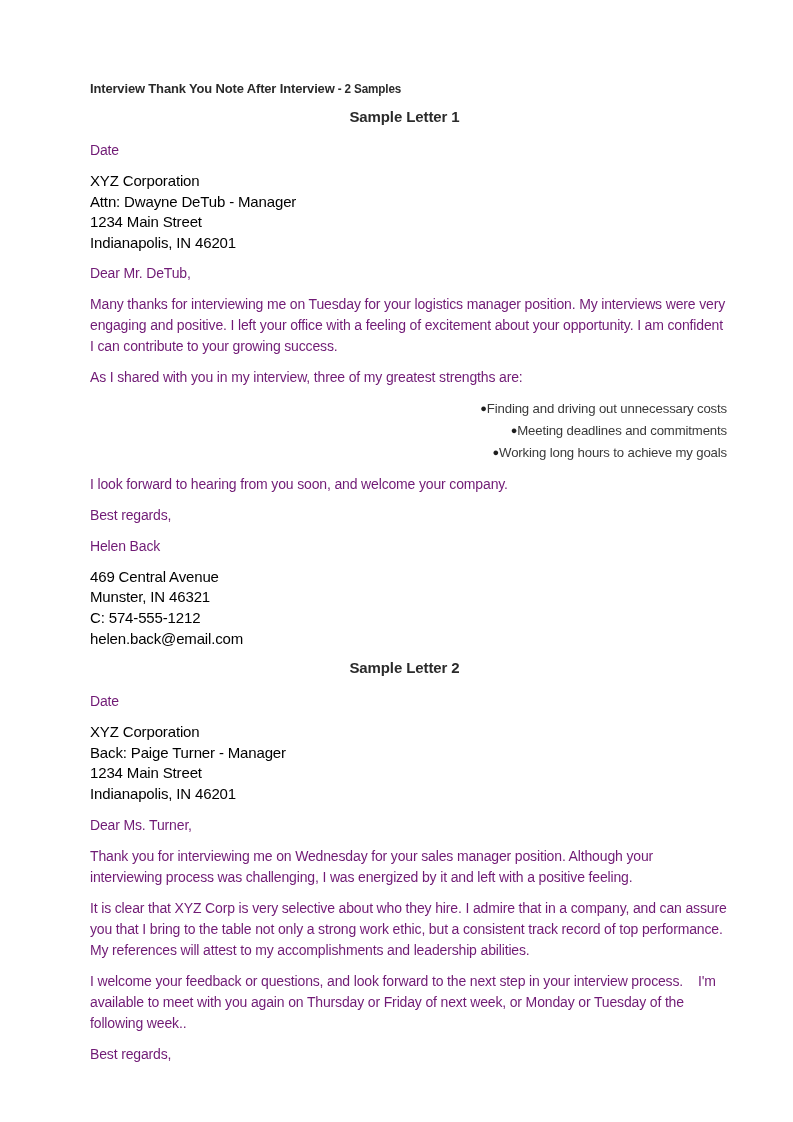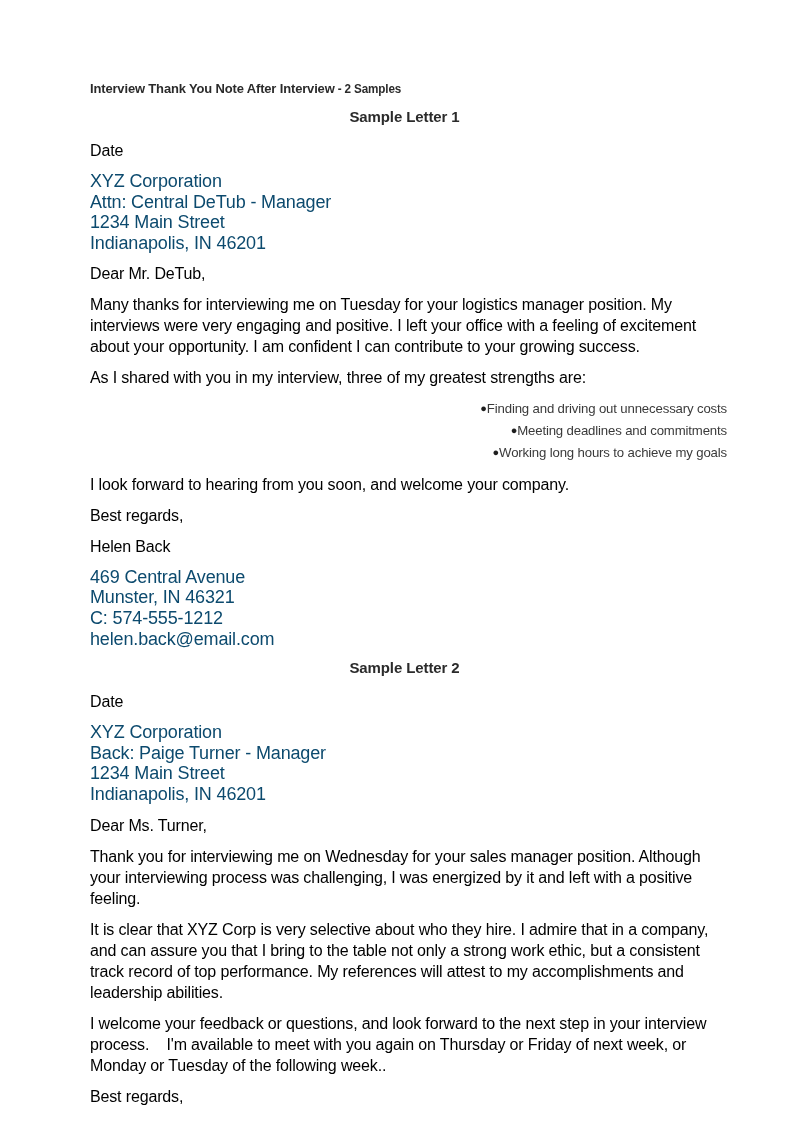--- a/index.html
+++ b/index.html
@@ -55,33 +55,33 @@
     font-weight: bold;
     color: #2b2b2b;
     text-align: center;
     line-height: 18px;
     letter-spacing: -0.1px;
     margin: 0;
     padding-right: 8px;
   }
 
   .para {
-    font-size: 16px;
+    font-size: 14px;
     line-height: 21px;
+    color: #701a75;
+    margin: 0;
+    text-align: left;
+    letter-spacing: -0.15px;
+    white-space: pre-wrap;
+  }
+
+  .block {
+    font-size: 15px;
+    line-height: 20.6px;
     color: #000000;
-    margin: 0;
-    text-align: left;
-    letter-spacing: -0.15px;
-    white-space: pre-wrap;
-  }
-
-  .block {
-    font-size: 18px;
-    line-height: 20.6px;
-    color: #0c4a6e;
     margin: 0;
     letter-spacing: -0.15px;
   }
   .block .line { display: block; white-space: nowrap; }
 
   .bullets {
     list-style: none;
     margin: 0;
     padding: 0 0 0 50px;
     text-align: right;
@@ -117,21 +117,21 @@
     <div class="letter-heading">Sample Letter 1</div>
 
     <div class="sp-14"></div>
 
     <div class="para">Date</div>
 
     <div class="sp-10"></div>
 
     <div class="block">
       <span class="line">XYZ Corporation</span>
-      <span class="line">Attn: Central DeTub - Manager</span>
+      <span class="line">Attn: Dwayne DeTub - Manager</span>
       <span class="line">1234 Main Street</span>
       <span class="line">Indianapolis, IN 46201</span>
     </div>
 
     <div class="sp-10"></div>
 
     <div class="para">Dear Mr. DeTub,</div>
 
     <div class="sp-10"></div>
 

